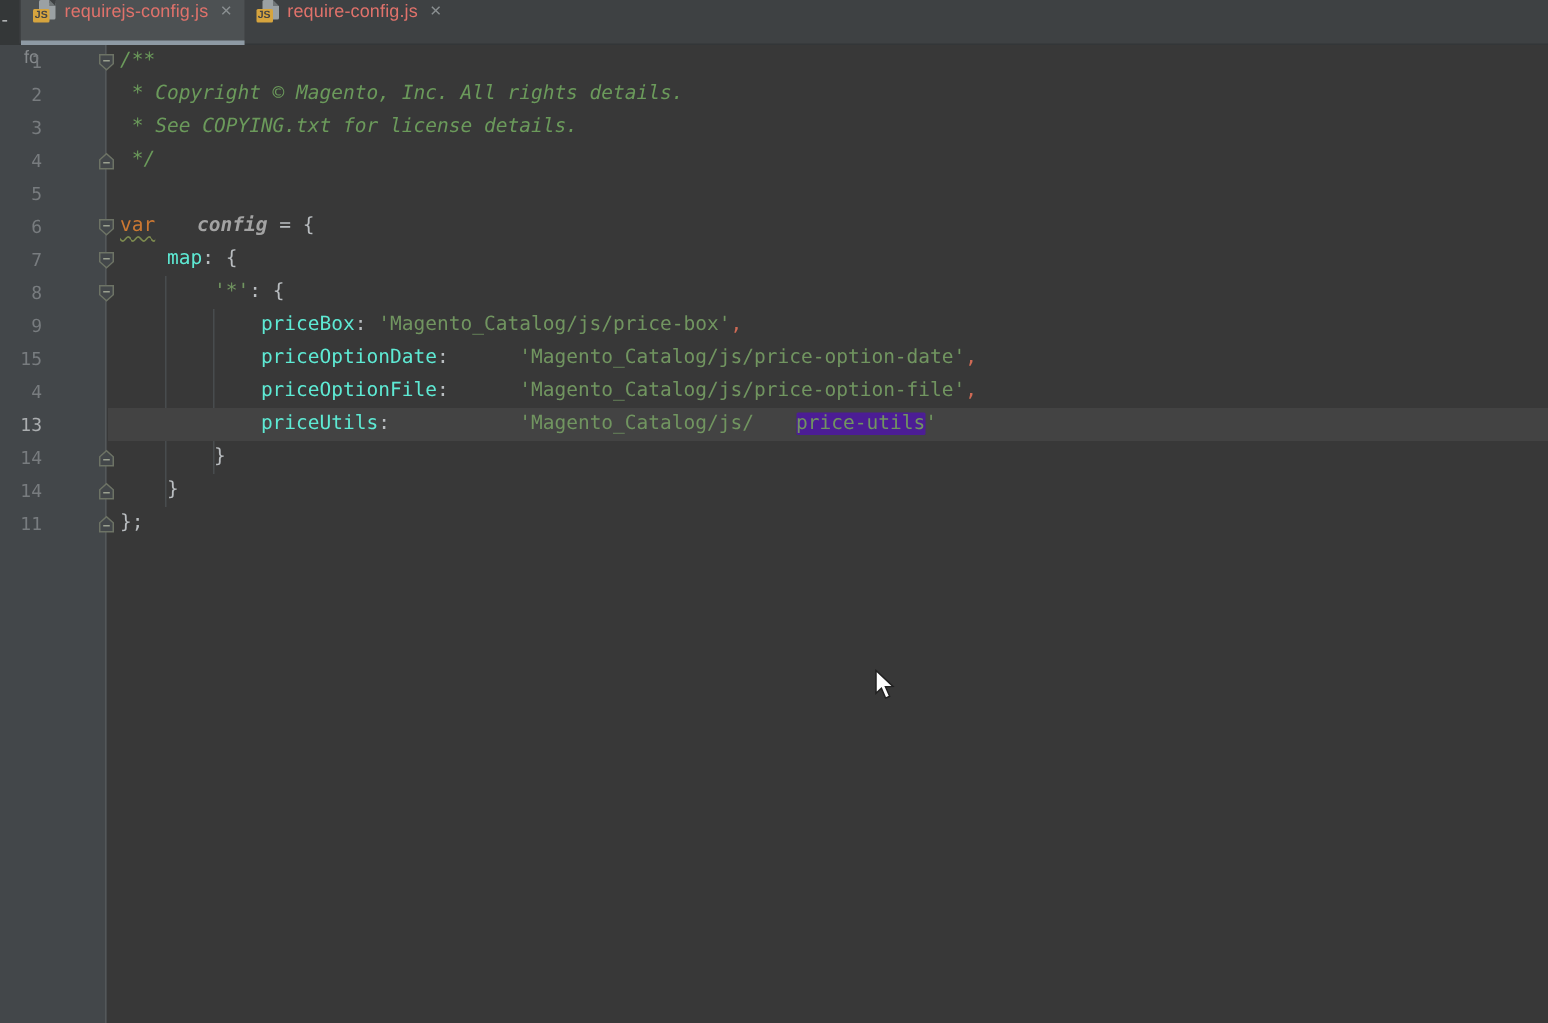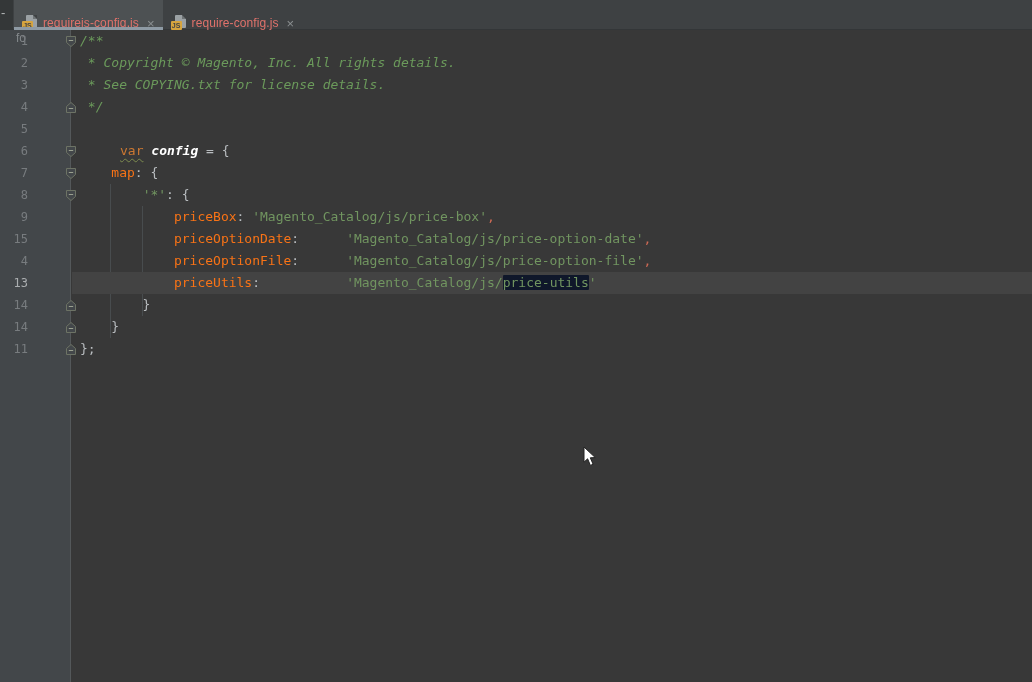--- a/index.html
+++ b/index.html
@@ -7,21 +7,21 @@
               font-family:"Liberation Sans", sans-serif; }
   .app { position:relative; width:1032px; height:682px; background:#383838; }
 
   
   .topbar { position:absolute; left:0; top:0; width:1032px; height:30px;
             background:#3e4143; display:flex; align-items:stretch;
             border-bottom:1px solid #333638; }
   .corner { width:13px; height:30px; background:#343738; color:#b6b9ba;
             font-size:13px; line-height:26px; padding-left:1px; overflow:hidden; }
   .tabs { display:flex; align-items:stretch; margin-left:1px; }
-  .tab { position:relative; display:flex; align-items:flex-end; gap:6px;
+  .tab { position:relative; display:flex; align-items:flex-start; gap:6px;
          padding:0 8px; height:30px; cursor:default; }
   .tab.active { background:#4d5153; }
   .tab.active::after { content:""; position:absolute; left:0; right:0; bottom:0;
                        height:3px; background:#8e9aa4; }
   .tab-label { font-size:12px; color:#e0726b; letter-spacing:0.1px; }
   .tab-close { font-size:13px; color:#8a8f91; margin-left:2px; line-height:1; }
   
   .fileicon { position:relative; width:15px; height:15px; flex:0 0 15px; }
   .fileicon .page { position:absolute; right:0; top:0; width:11px; height:13px;
                     background:#9ba1a4; border-radius:1px; }
@@ -48,29 +48,29 @@
         font-size:12px; color:#787c7f; }
   .line.current .ln { color:#abaeb0; }
   .foldcol { width:44px; flex:0 0 44px; position:relative; }
   .foldcol svg { position:absolute; left:37px; top:5px; }
   .code { flex:1; font-family:"DejaVu Sans Mono",monospace; font-size:13px;
           white-space:pre; padding-left:8px; color:#b9bdc0; }
   .line.current .code { background:#434343; }
 
   .cm  { color:#6b9a5b; font-style:italic; }
   .st  { color:#719560; }
-  .pr  { color:#f97316; }
+  .pr  { color:#5eead4; }
   .kw  { color:#cc7832; }
-  .gl  { color:#ffffff; font-style:italic; font-weight:bold; }
+  .gl  { color:#a3a3a3; font-style:italic; font-weight:bold;margin-left:20px; }
   .pl  { color:#b9bdc0; }
   .cma { color:#cf6a55; }
-  .hl  { background:#0f172a; border-radius:1px; }
+  .hl  { background:#4c1d95; border-radius:1px;margin-left:28px; }
   .sq  { text-decoration:underline; text-decoration-style:wavy;
          text-decoration-color:#7c8a4e; text-decoration-thickness:1px;
-         text-underline-offset:3px;margin-left:40px; }
+         text-underline-offset:3px; }
 
   .mouse { position:absolute; left:583px; top:446px; z-index:50; }
 </style>
 </head>
 <body>
 
 <div class="app">
 
   <div class="topbar">
     <div class="corner">-</div>

